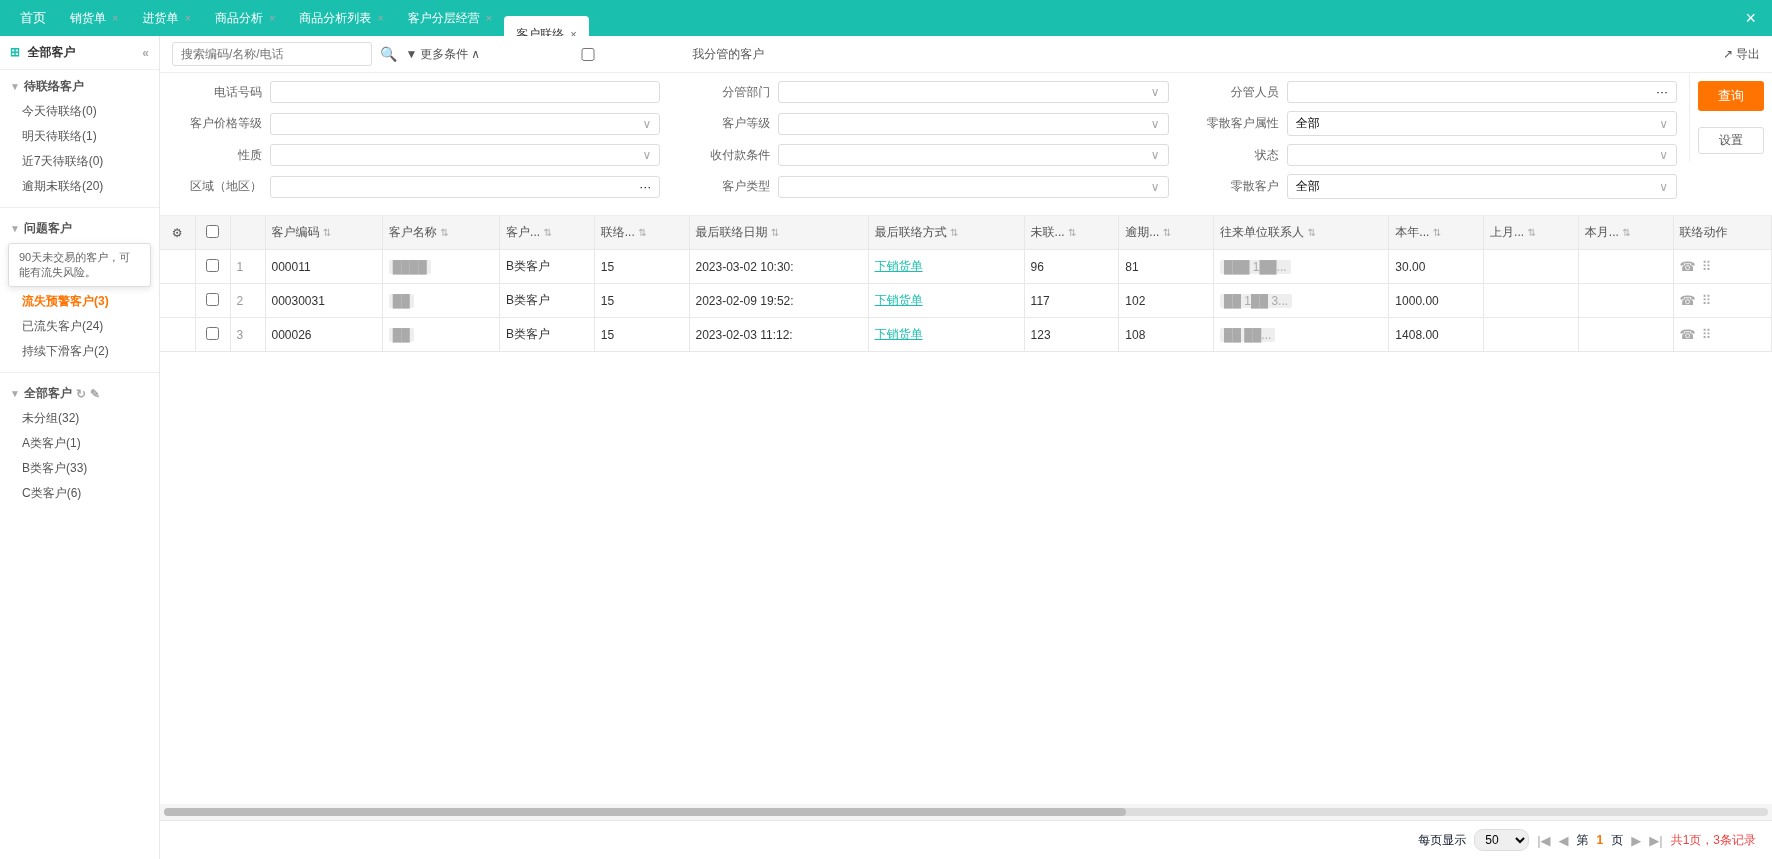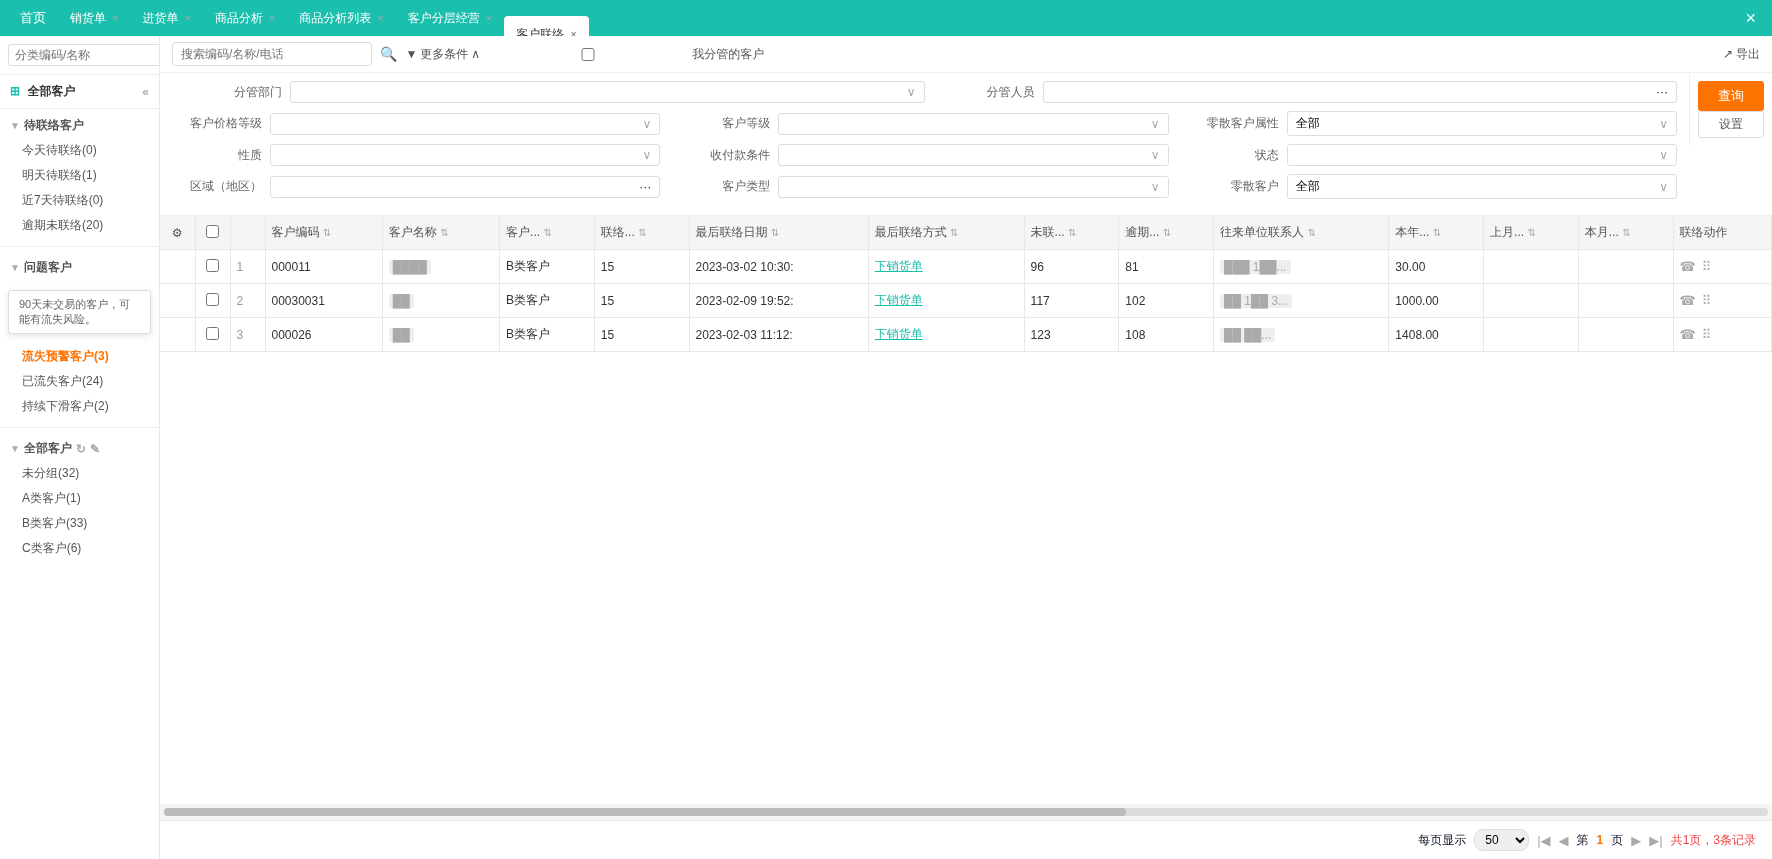--- a/index.html
+++ b/index.html
@@ -47,21 +47,21 @@
       color: #555; font-weight: bold; cursor: pointer;
     }
     .sidebar-group-title .arrow { color: #aaa; margin-right: 4px; font-size: 10px; }
     .sidebar-item {
       padding: 4px 10px 4px 22px; color: #555; cursor: pointer;
     }
     .sidebar-item.active { color: #ff7300; font-weight: bold; }
     .sidebar-divider { height: 1px; background: #eee; margin: 4px 0; }
     .tooltip-box {
       background: #fff; border: 1px solid #ddd; border-radius: 3px;
-      padding: 6px 10px; margin: 10px 8px; color: #666; font-size: 11px;
+      padding: 6px 10px; margin: 2px 8px; color: #666; font-size: 11px;
       box-shadow: 0 2px 6px rgba(0,0,0,0.1);
     }
 
     
     .content { flex: 1; display: flex; flex-direction: column; overflow: hidden; }
 
     
     .filter-bar {
       display: flex; align-items: center; padding: 6px 12px;
       background: #fff; border-bottom: 1px solid #eee; gap: 8px;
@@ -154,21 +154,21 @@
       background: #fff; border-bottom: 1px solid #eee;
     }
     .filter-actions-row {
       display: flex; align-items: flex-start;
     }
     .filter-fields-area {
       flex: 1; padding: 8px 12px;
     }
     .filter-right-panel {
       display: flex; flex-direction: column; justify-content: center;
-      gap: 0; padding: 8px 8px; border-left: 1px solid #eee;
+      gap: 16px; padding: 8px 8px; border-left: 1px solid #eee;
     }
   </style>
 </head>
 <body>
 
 <div style="width:1772px; height:859px; display:flex; flex-direction:column; overflow:hidden;">
 
   <div class="topbar">
     <span class="topbar-home">首页</span>
     <div class="topbar-tab">
@@ -195,24 +195,20 @@
       <span>客户联络</span>
       <span class="close-icon">×</span>
     </div>
     <div class="topbar-spacer"></div>
     <span class="topbar-close-btn">×</span>
   </div>
 
   <div class="main-layout">
 
     <div class="sidebar">
-      <div class="sidebar-search">
-        <input type="text" placeholder="分类编码/名称" style="">
-
-      </div>
 
       <div class="sidebar-all-customers">
         <span>
           <span class="grid-icon">⊞</span>
           <span>全部客户</span>
         </span>
         <span class="collapse-icon">«</span>
       </div>
 
       <div class="sidebar-group">
@@ -274,20 +270,24 @@
           <span>↗</span>
           <span>导出</span>
         </button>
       </div>
 
       <div class="filter-expanded-wrapper">
         <div class="filter-actions-row">
           <div class="filter-fields-area">
 
             <div class="filter-row">
+              <div class="filter-field">
+                <span class="filter-label">电话号码</span>
+                <input class="filter-input" type="text" style="width: 180px; border: 1px solid rgb(221, 221, 221); border-radius: 3px; padding: 3px 6px; outline: none;">
+              </div>
               <div class="filter-field" style="margin-left:20px;">
                 <span class="filter-label">分管部门</span>
                 <div class="filter-select" style="width:180px; border:1px solid #ddd; border-radius:3px; padding:3px 8px; display:flex; justify-content:space-between;">
                   <span></span>
                   <span class="arrow">∨</span>
                 </div>
               </div>
               <div class="filter-field" style="margin-left:20px;">
                 <span class="filter-label">分管人员</span>
                 <div class="filter-select" style="width:200px; border:1px solid #ddd; border-radius:3px; padding:3px 8px; display:flex; justify-content:space-between;">

